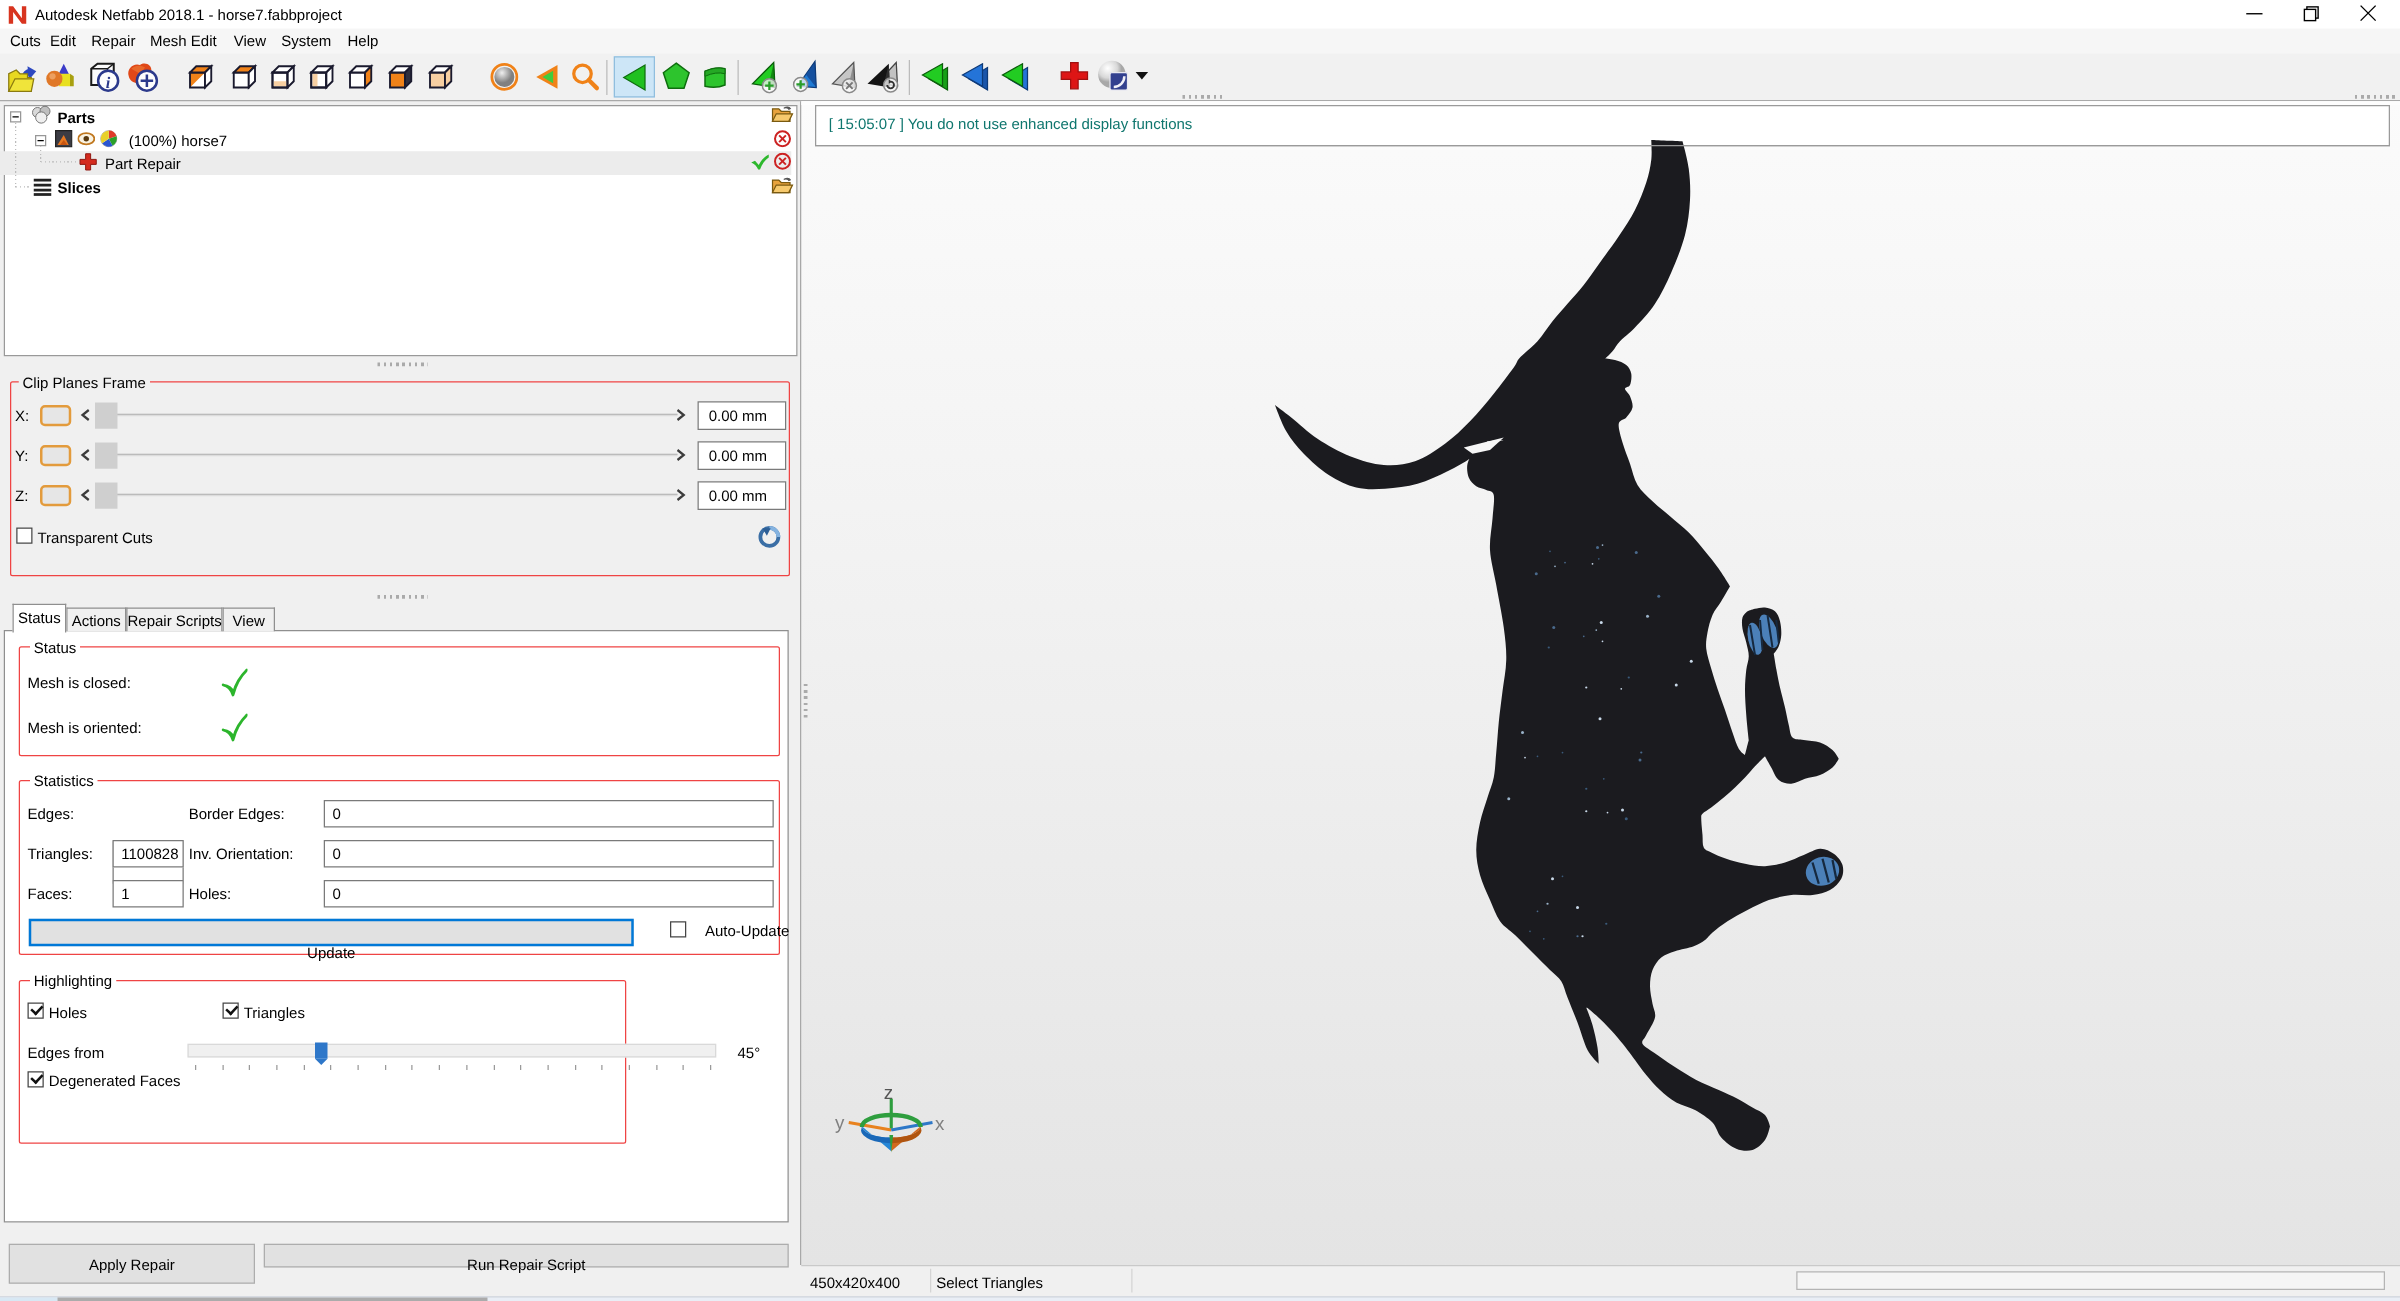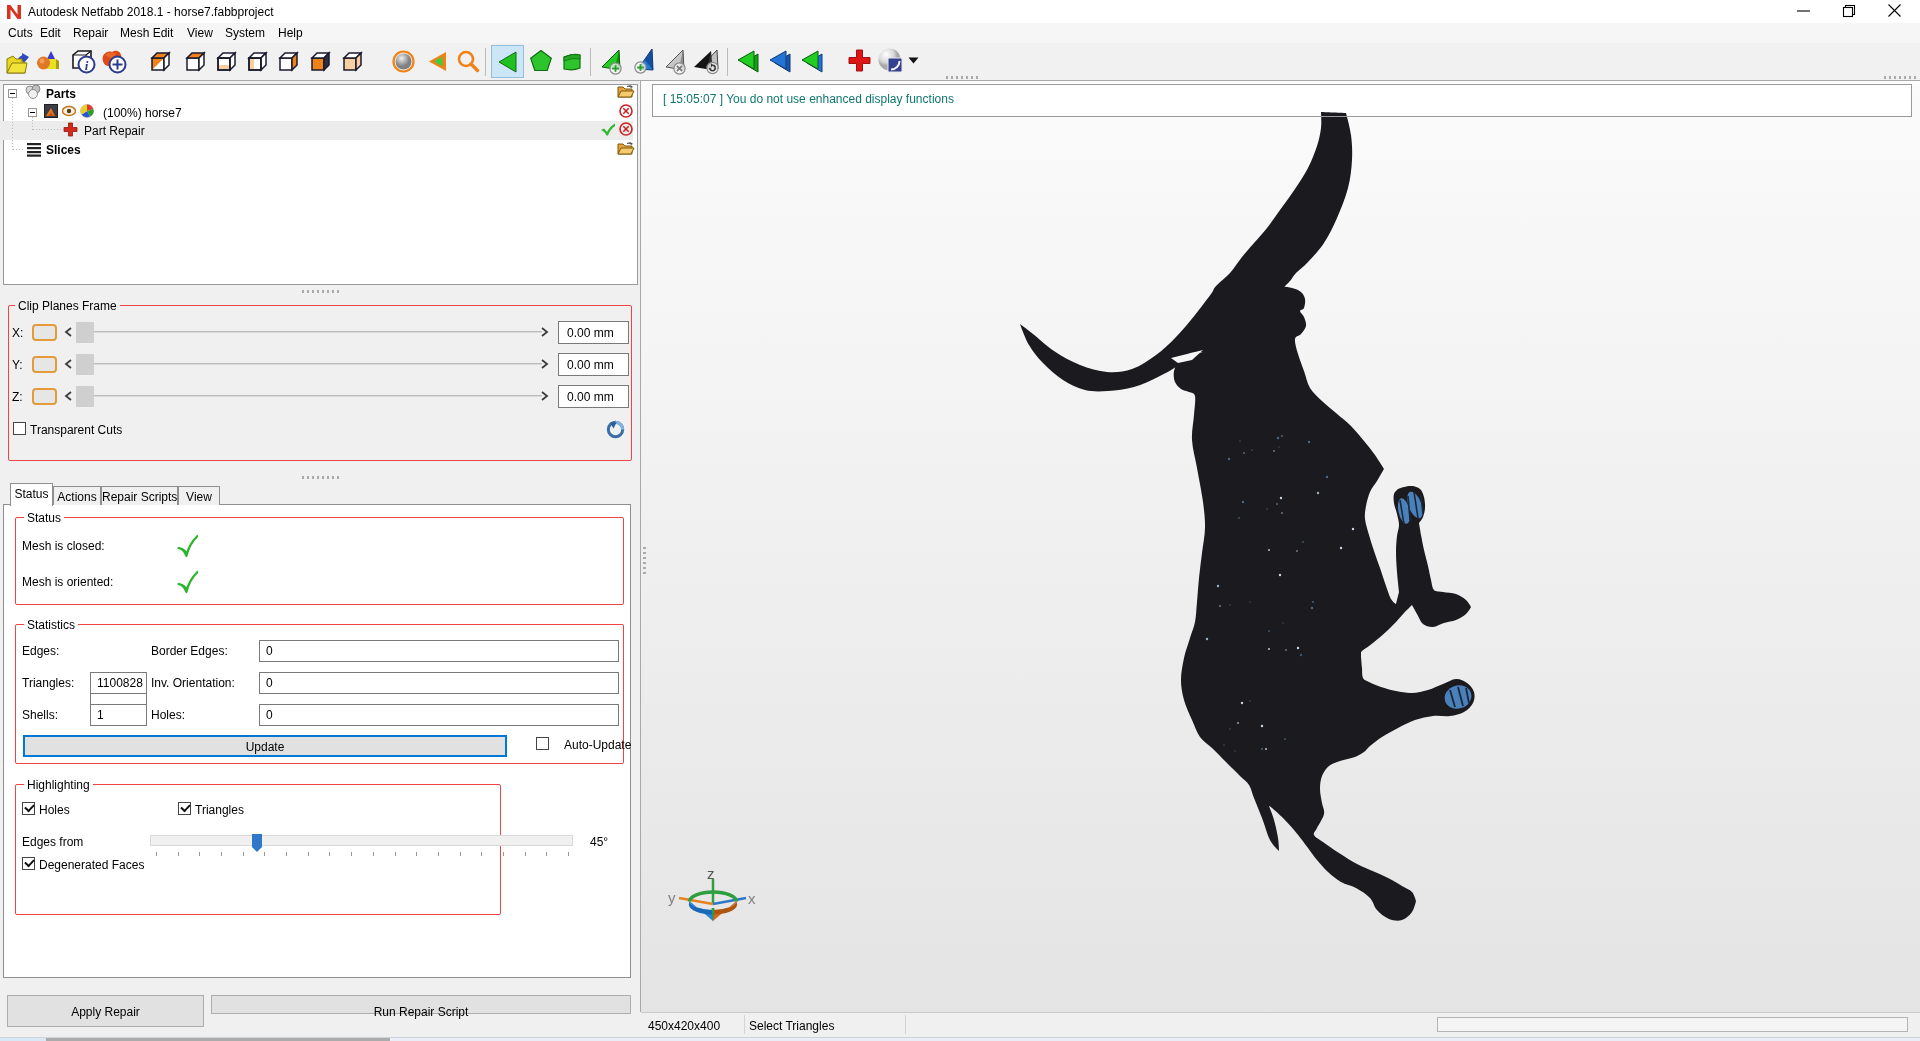--- a/index.html
+++ b/index.html
@@ -361,25 +361,25 @@
     <div class="grouplabel w" style="left:8px">Statistics</div>
   </div>
   <div class="abs" style="left:22px;top:644px">Edges:</div>
   <div class="field" style="left:90px;top:673px;width:57px;height:34px">1651242</div>
   <div class="abs" style="left:151px;top:644px">Border Edges:</div>
   <div class="field" style="left:259px;top:640px;width:360px;height:22px">0</div>
   <div class="abs" style="left:22px;top:676px">Triangles:</div>
   <div class="field" style="left:90px;top:672px;width:57px;height:22px">1100828</div>
   <div class="abs" style="left:151px;top:676px">Inv. Orientation:</div>
   <div class="field" style="left:259px;top:672px;width:360px;height:22px">0</div>
-  <div class="abs" style="left:22px;top:708px">Shells:</div>
+  <div class="abs" style="left:22px;top:708px">Faces:</div>
   <div class="field" style="left:90px;top:704px;width:57px;height:22px">1</div>
   <div class="abs" style="left:151px;top:708px">Holes:</div>
   <div class="field" style="left:259px;top:704px;width:360px;height:22px">0</div>
-  <div class="btn" style="left:23px;top:735px;width:484px;height:22px;border:2px solid #0078d7;padding-top:3px">Update</div>
+  <div class="btn" style="left:23px;top:735px;width:484px;height:22px;border:2px solid #0078d7;padding-top:18px">Update</div>
   <div class="cb" style="left:536px;top:737px"></div>
   <div class="abs" style="left:564px;top:738px">Auto-Update</div>
   <div class="groupbox" style="left:15px;top:784px;width:486px;height:131px">
     <div class="grouplabel w" style="left:8px">Highlighting</div>
   </div>
   <div class="cb checked" style="left:22px;top:802px"></div>
   <div class="abs" style="left:39px;top:803px">Holes</div>
   <div class="cb checked" style="left:178px;top:802px"></div>
   <div class="abs" style="left:195px;top:803px">Triangles</div>
   <div class="abs" style="left:22px;top:835px">Edges from</div>

